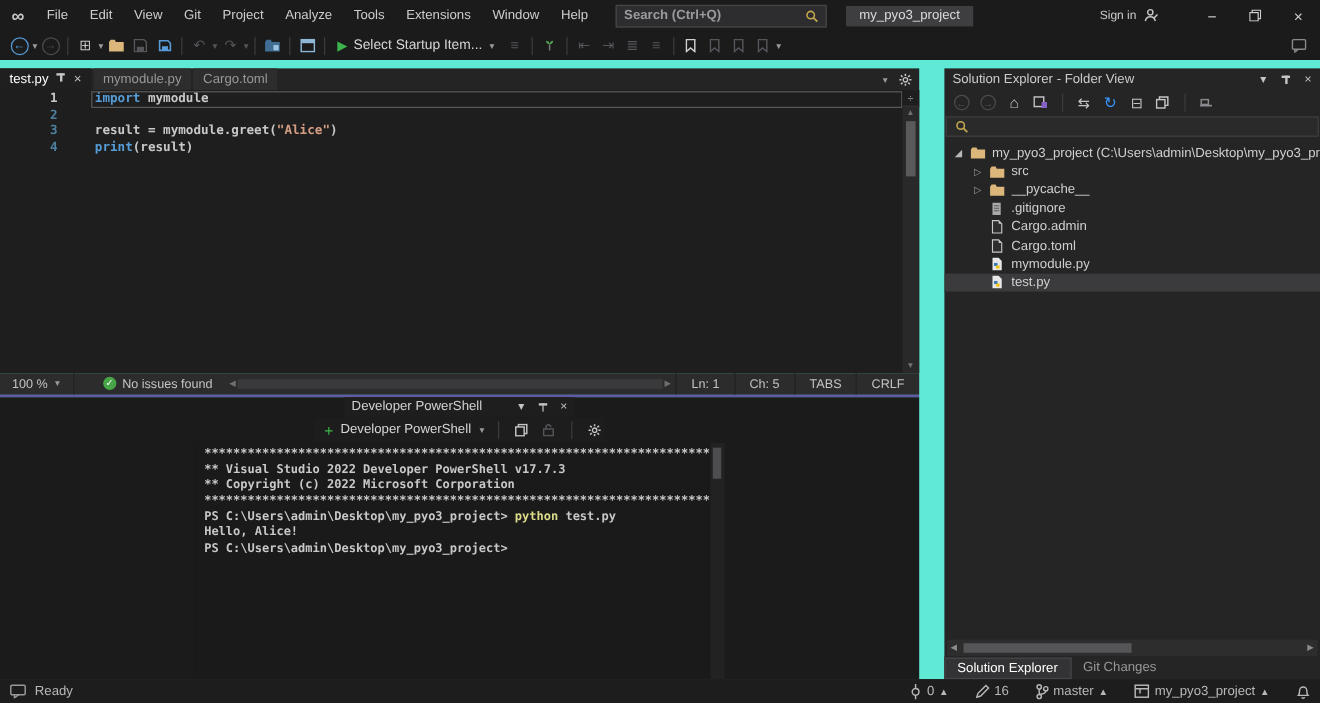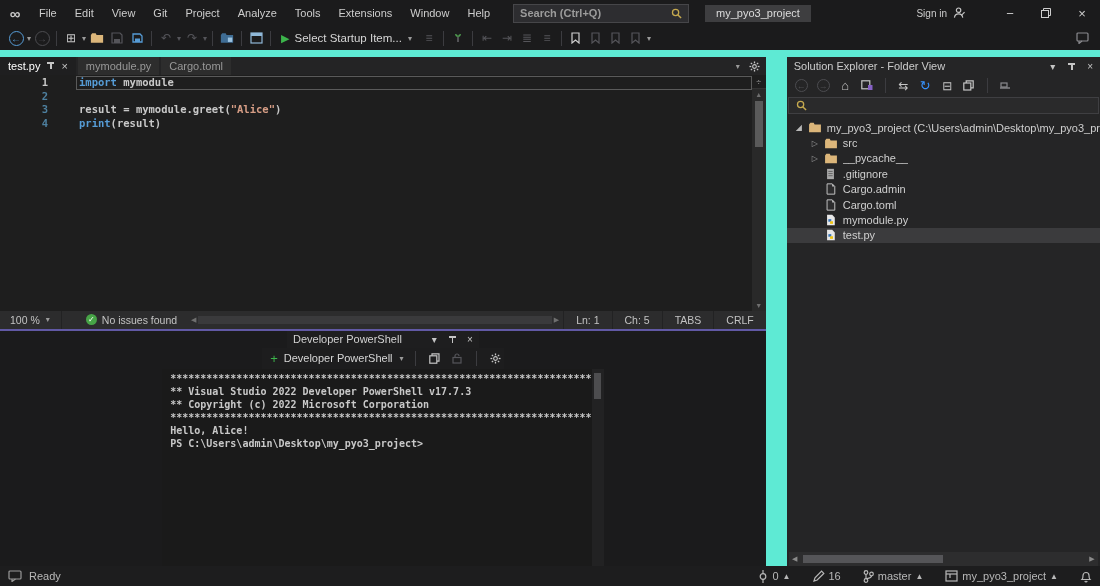--- a/index.html
+++ b/index.html
@@ -391,20 +391,21 @@
                 </g>
               </svg>
           </span>
         </div>
         <div class="term-content">
           <div class="tlines">
               <div class="tline"><span class="tk-plain">**********************************************************************</span></div>
               <div class="tline"><span class="tk-plain">** Visual Studio 2022 Developer PowerShell v17.7.3</span></div>
               <div class="tline"><span class="tk-plain">** Copyright (c) 2022 Microsoft Corporation</span></div>
               <div class="tline"><span class="tk-plain">**********************************************************************</span></div>
+              <div class="tline"><span class="tk-plain">PS C:\Users\admin\Desktop\my_pyo3_project&gt; </span><span class="tk-cmd">python</span><span class="tk-plain"> test.py</span></div>
               <div class="tline"><span class="tk-plain">Hello, Alice!</span></div>
               <div class="tline"><span class="tk-plain">PS C:\Users\admin\Desktop\my_pyo3_project&gt;</span></div>
             </div>
           <div class="tscroll">
             <span class="tthumb"></span>
           </div>
         </div>
       </div>
     </div>
 
@@ -540,20 +541,24 @@
             </span>
             <span class="tlabel-s">test.py</span>
           </div>
         </div>
       <div class="sb-hscroll">
         <span class="a">◀</span>
         <span class="sb-hthumb"></span>
         <span class="sb-hrest"></span>
         <span class="a">▶</span>
       </div>
+      <div class="sb-tabs">
+          <span class="sbtab active">Solution Explorer</span>
+          <span class="sbtab">Git Changes</span>
+        </div>
     </div>
   </div>
 
   <div class="statusbar">
     <div class="sb-left">
       <svg width="14" height="12" viewBox="0 0 14 12">
           <rect x="1" y="1" width="12" height="8" rx="1" fill="none" stroke="#9a9a9a" stroke-width="1.2"></rect>
           <path d="M4 9 v2.5 L7.5 9" fill="none" stroke="#9a9a9a" stroke-width="1.2"></path>
         </svg>
       <span>Ready</span>

